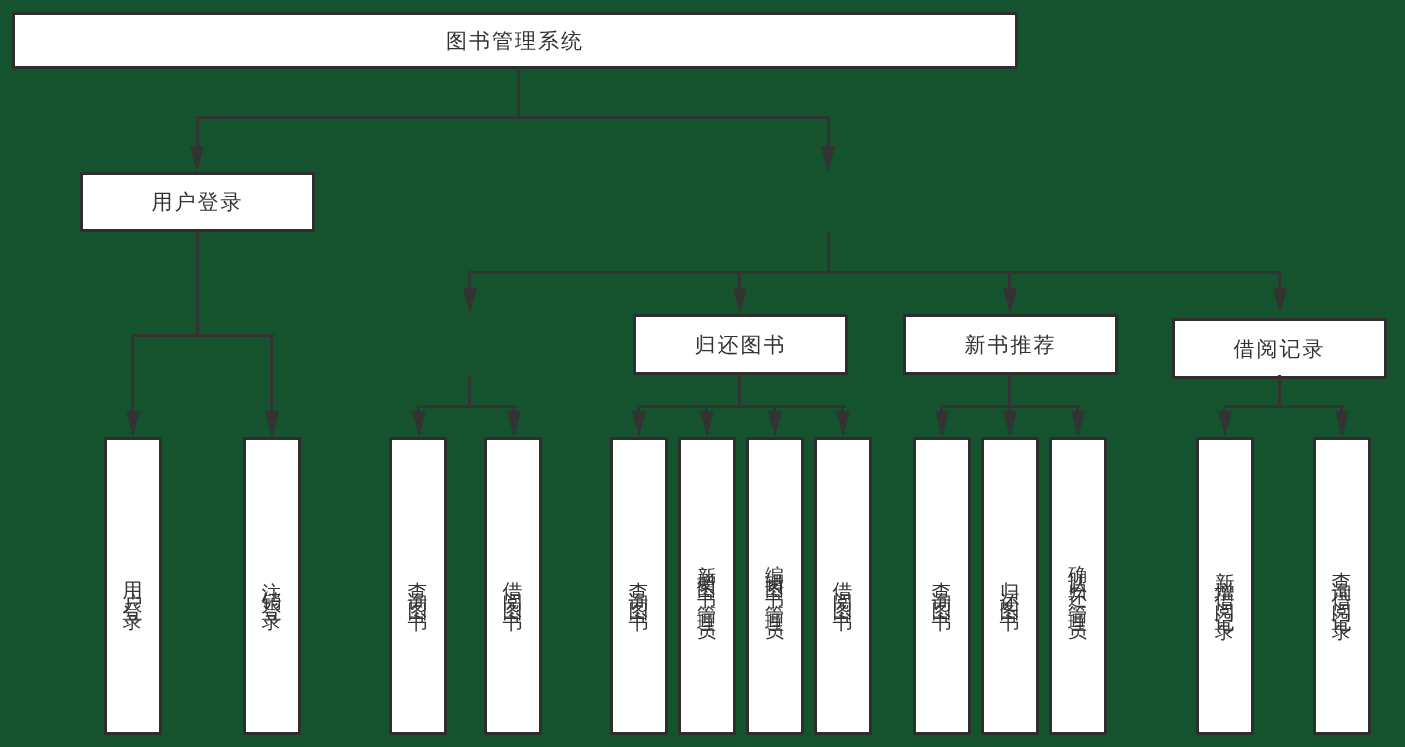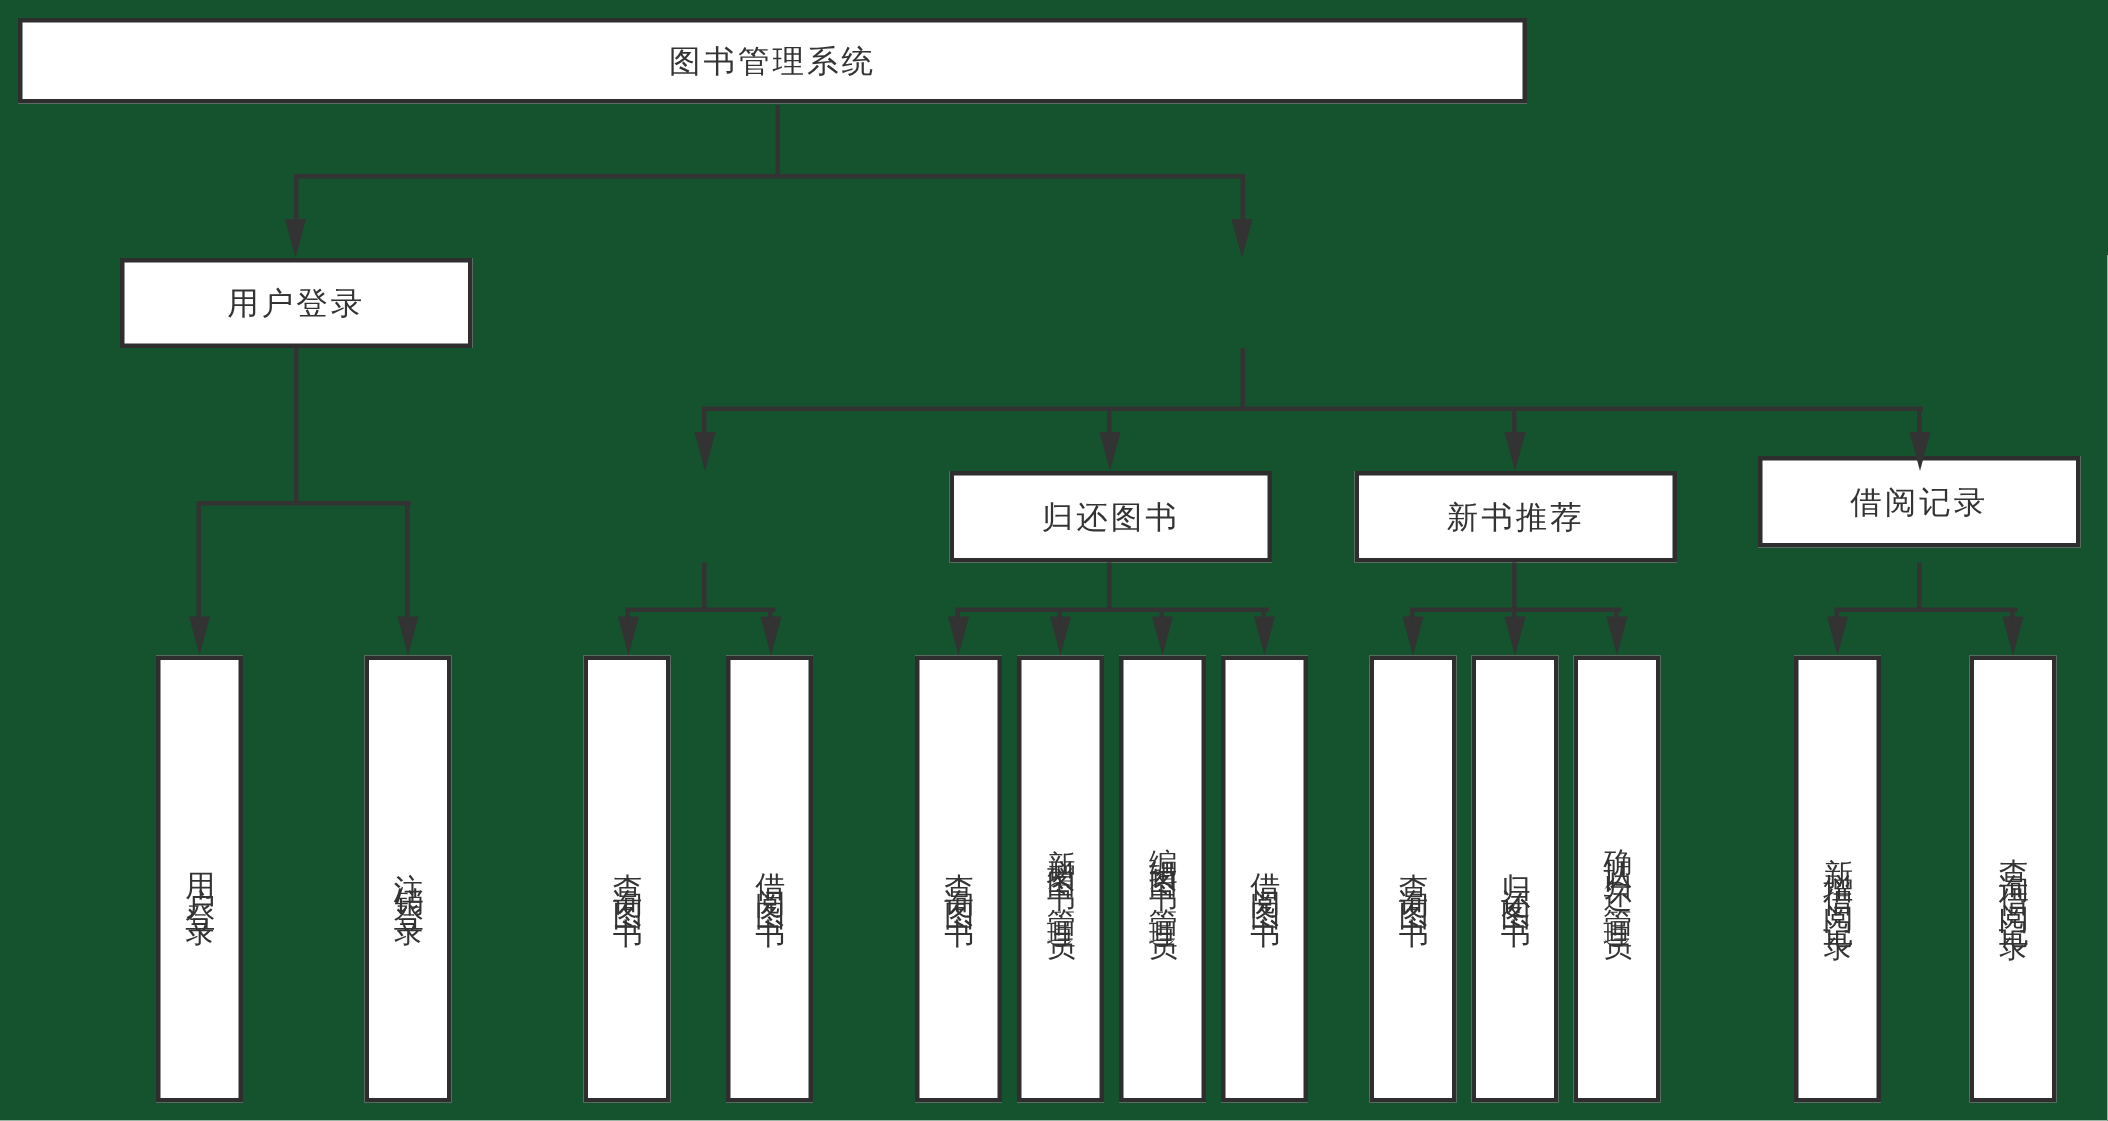--- a/index.html
+++ b/index.html
@@ -67,21 +67,21 @@
   <div class="box h" style="left:80px;top:172px;width:235px;height:60px;">
     <span>用户登录</span>
   </div>
 
   <div class="box h" style="left:633px;top:314px;width:215px;height:61px;">
     <span>归还图书</span>
   </div>
   <div class="box h" style="left:903px;top:314px;width:215px;height:61px;">
     <span>新书推荐</span>
   </div>
-  <div class="box h" style="left:1172px;top:304px;width:215px;height:61px;">
+  <div class="box h" style="left:1172px;top:318px;width:215px;height:61px;">
     <span>借阅记录</span>
   </div>
 
   <div class="box v" style="left:104px;top:437px;width:58px;height:298px;">
     <span>用户登录</span>
   </div>
   <div class="box v" style="left:243px;top:437px;width:58px;height:298px;">
     <span>注销登录</span>
   </div>
 

